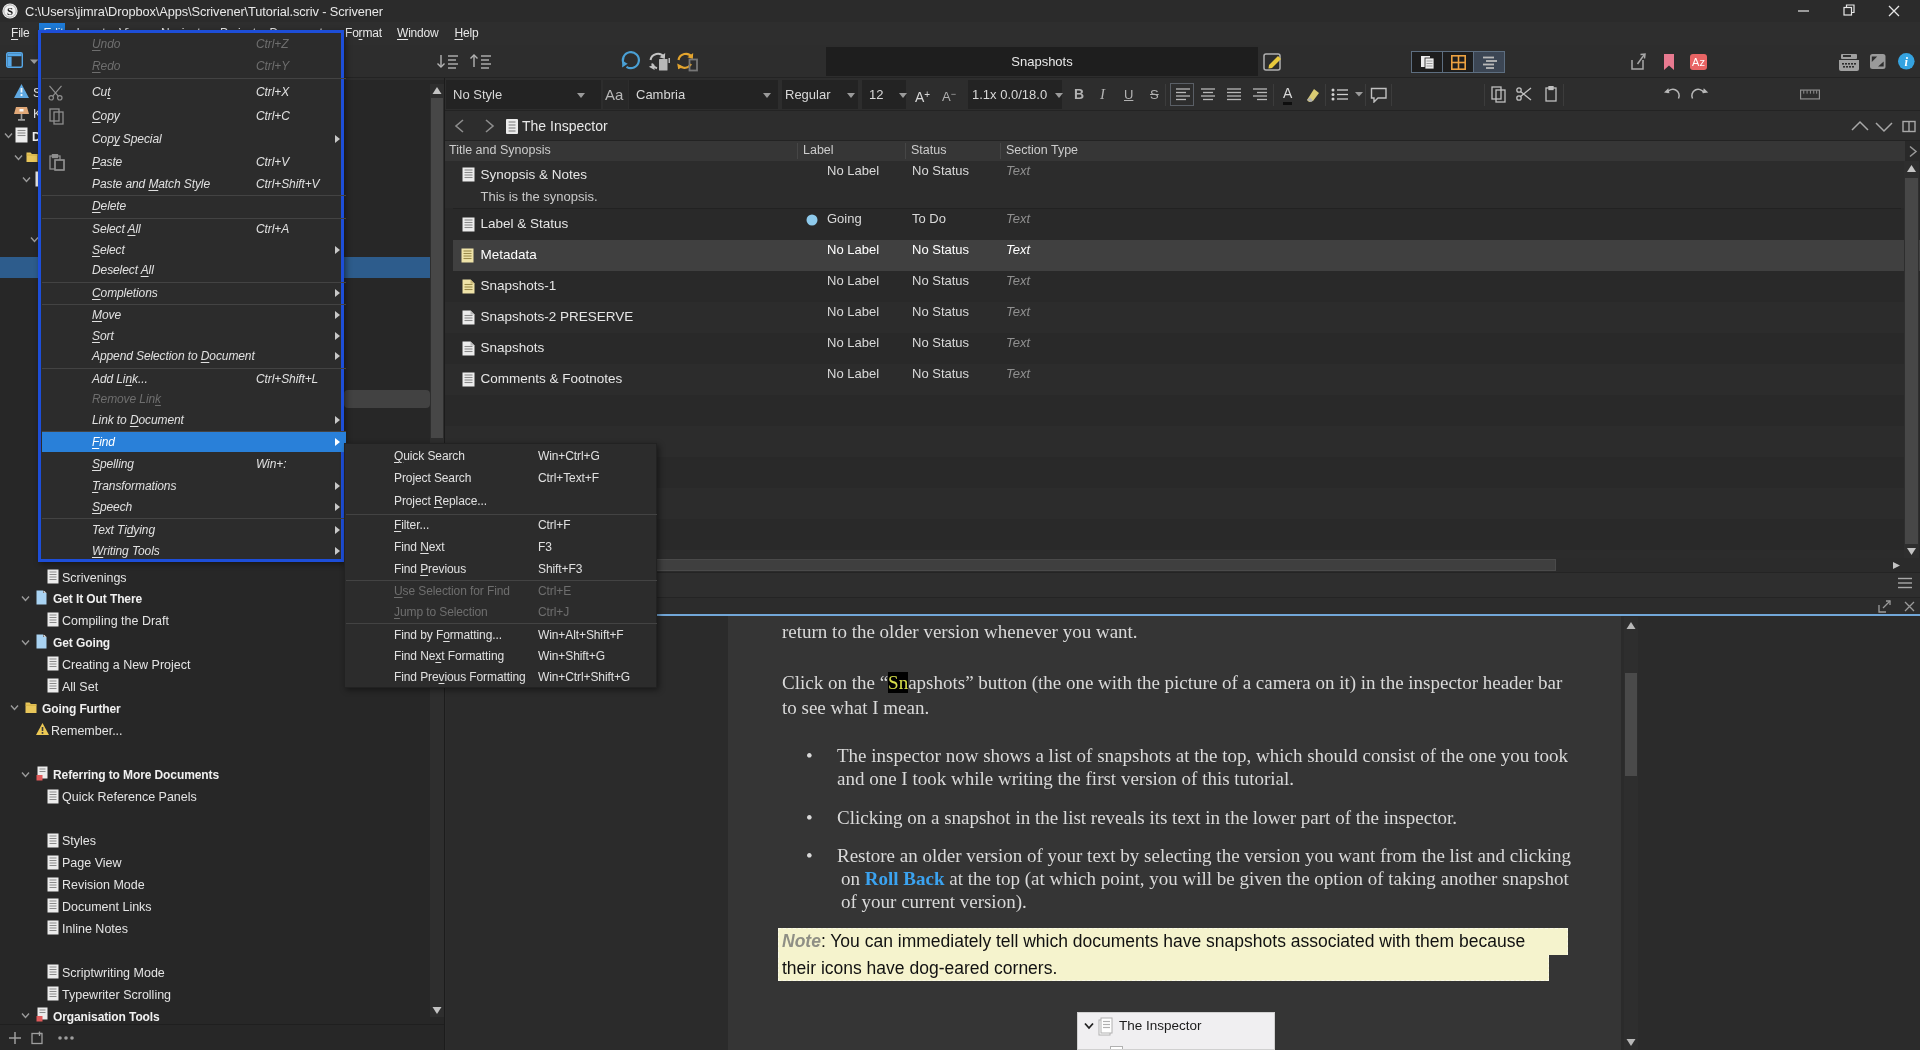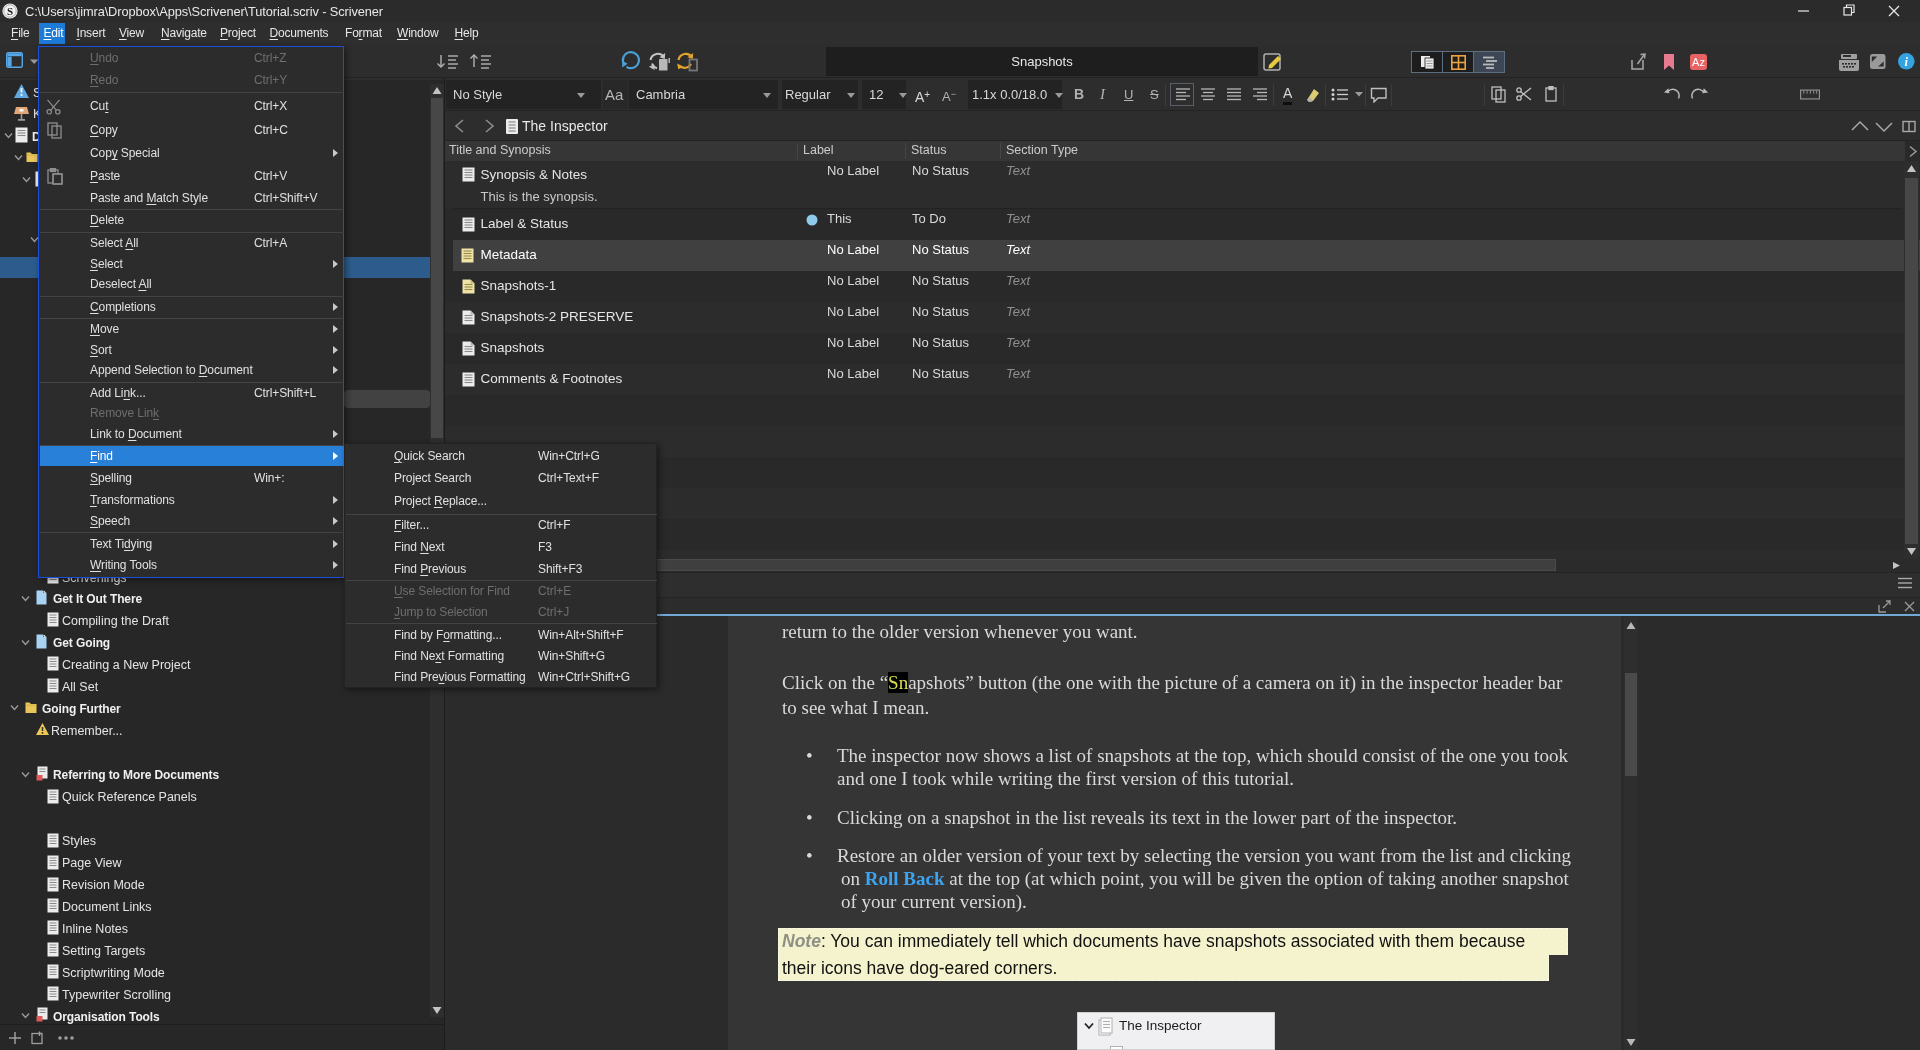--- a/index.html
+++ b/index.html
@@ -55,22 +55,22 @@
                 border-top:1px solid #1f1f1f; }
 
   
   #copyhead { left:445px; top:572px; width:1475px; height:43px; background:#2e2e2e; }
   #bluefocus { left:446px; top:614px; width:1474px; height:2px; background:#72a7d8; }
   #botpane { left:446px; top:616px; width:1474px; height:434px; background:#2b2b2b; }
   #textcol { position:absolute; left:282px; top:0; width:893px; height:434px; background:#353535; }
   .ser { font-family:"Liberation Serif", serif; font-size:19px; color:#d9d9d9; }
 
   
-  #editmenu { left:38px; top:46px; width:306px; height:532px; background:#2c2c2c;
-              border:1px solid #1d4ed8; box-shadow:2px 2px 6px rgba(0,0,0,0.45); }
+  #editmenu { left:38px; top:30px; width:306px; height:532px; background:#2c2c2c;
+              border:3px solid #1d4ed8; box-shadow:2px 2px 6px rgba(0,0,0,0.45);font-style:italic; }
   #findmenu { left:344px; top:443px; width:313px; height:245px; background:#2c2c2c;
               border:1px solid #222222; box-shadow:2px 2px 6px rgba(0,0,0,0.45); }
   .menuitem { position:absolute; left:1px; width:304px; height:21px; line-height:21px;
               font-size:12px; letter-spacing:-0.1px; color:#e0e0e0; }
   .menuitem .lab { position:absolute; left:50px; }
   .menuitem .sc { position:absolute; left:214px; }
   .menuitem.dis { color:#6e6e6e; }
   .menuitem.hl { background:#2980d9; color:#fff; }
   .menuitem .arr { position:absolute; right:6px; top:6px; width:0; height:0;
                    border-top:4.5px solid transparent; border-bottom:4.5px solid transparent;
@@ -459,32 +459,20 @@
       <svg style="position:absolute; left:47px; top:3px;" width="12" height="15" viewBox="0 0 12 15">
           <rect x="0.5" y="0.5" width="11" height="14" fill="#ececec"></rect>
           <g stroke="#8a8a8a" stroke-width="1">
             <line x1="2.5" y1="3" x2="9.5" y2="3"></line>
             <line x1="2.5" y1="5.5" x2="9.5" y2="5.5"></line>
             <line x1="2.5" y1="8" x2="9.5" y2="8"></line>
             <line x1="2.5" y1="10.5" x2="9.5" y2="10.5"></line>
           </g>
         </svg>
       <span style="position:absolute; left:62px; top:4.5px;">Inline Notes</span>
-    </div>
-    <div class="brow" style="top:859.3px;">
-      <svg style="position:absolute; left:47px; top:3px;" width="12" height="15" viewBox="0 0 12 15">
-          <rect x="0.5" y="0.5" width="11" height="14" fill="#ececec"></rect>
-          <g stroke="#8a8a8a" stroke-width="1">
-            <line x1="2.5" y1="3" x2="9.5" y2="3"></line>
-            <line x1="2.5" y1="5.5" x2="9.5" y2="5.5"></line>
-            <line x1="2.5" y1="8" x2="9.5" y2="8"></line>
-            <line x1="2.5" y1="10.5" x2="9.5" y2="10.5"></line>
-          </g>
-        </svg>
-      <span style="position:absolute; left:62px; top:4.5px;">Setting Targets</span>
     </div>
     <div class="brow" style="top:881.2px;">
       <svg style="position:absolute; left:47px; top:3px;" width="12" height="15" viewBox="0 0 12 15">
           <rect x="0.5" y="0.5" width="11" height="14" fill="#ececec"></rect>
           <g stroke="#8a8a8a" stroke-width="1">
             <line x1="2.5" y1="3" x2="9.5" y2="3"></line>
             <line x1="2.5" y1="5.5" x2="9.5" y2="5.5"></line>
             <line x1="2.5" y1="8" x2="9.5" y2="8"></line>
             <line x1="2.5" y1="10.5" x2="9.5" y2="10.5"></line>
           </g>
@@ -725,21 +713,21 @@
             <line x1="2.5" y1="3" x2="10.5" y2="3"></line>
             <line x1="2.5" y1="5.5" x2="10.5" y2="5.5"></line>
             <line x1="2.5" y1="8" x2="10.5" y2="8"></line>
             <line x1="2.5" y1="10.5" x2="10.5" y2="10.5"></line>
           </g>
         </svg>
       <div class="otitle">Label &amp; Status</div>
       <svg style="position:absolute; left:352.5px; top:5px;" width="12" height="12" viewBox="0 0 12 12">
           <circle cx="6" cy="6" r="5.5" fill="#8ecaec"></circle>
         </svg>
-      <div class="olabel">This</div>
+      <div class="olabel">Going</div>
         <div class="ostatus">To Do</div>
         <div class="otype">Text</div>
     </div>
 
     <div class="orow sel" style="top:98.5px;">
       <svg style="position:absolute; left:8px; top:8px;" width="13" height="15" viewBox="0 0 13 15">
           <rect x="0.5" y="0.5" width="12" height="14" fill="#efe3a8"></rect>
           <g stroke="#9a8a4a" stroke-width="1.1">
             <line x1="2.5" y1="3" x2="10.5" y2="3"></line>
             <line x1="2.5" y1="5.5" x2="10.5" y2="5.5"></line>

